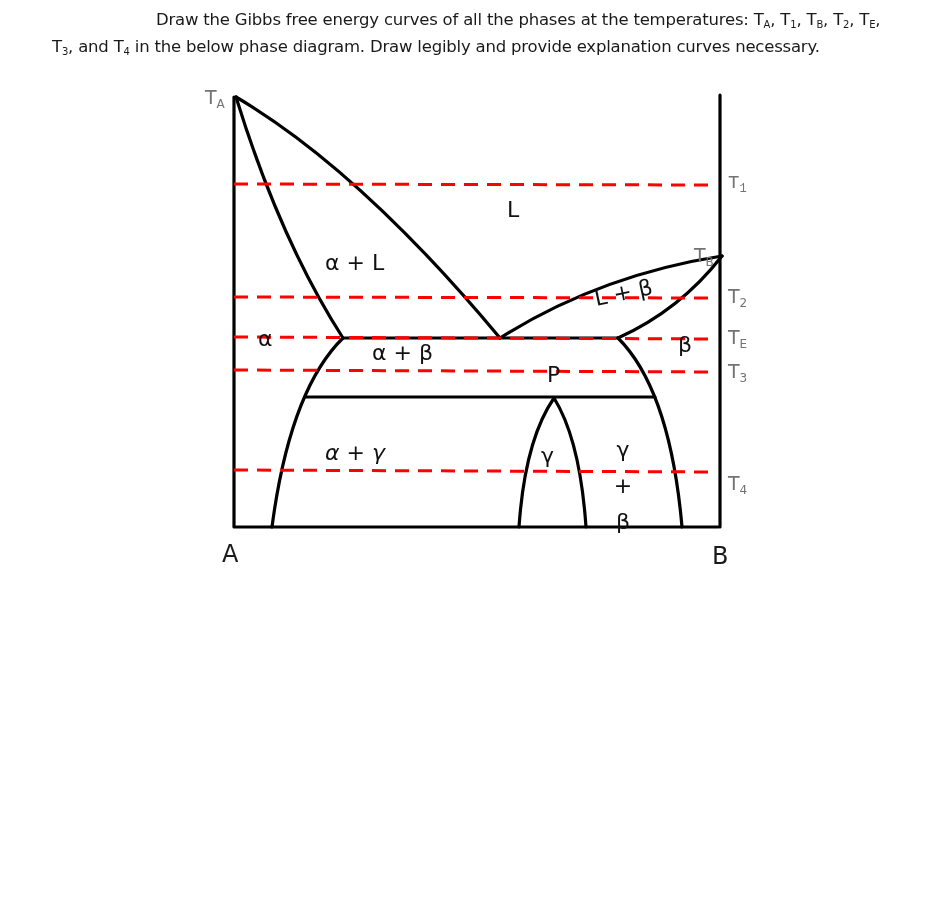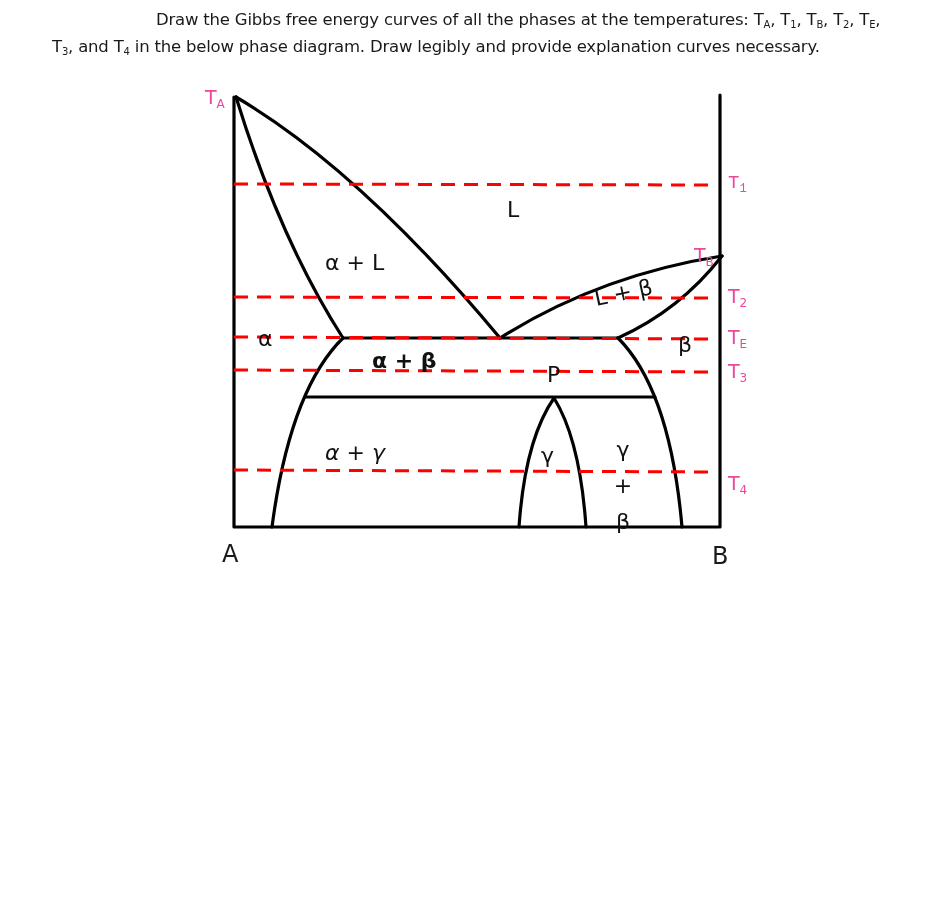--- a/index.html
+++ b/index.html
@@ -2,21 +2,21 @@
 <html><head>
 <meta charset="utf-8">
 <style>
   html, body { margin: 0; padding: 0; background: #ffffff; }
   body { width: 940px; height: 915px; position: relative; overflow: hidden; font-family: "Liberation Sans", sans-serif; }
   .question { position: absolute; left: 0; top: 6px; width: 940px; font-family: "DejaVu Sans", sans-serif; font-size: 16.5px; color: #1a1a1a; line-height: 27px; letter-spacing: -0.2px; }
   .q-line1 { position: absolute; left: 156px; top: 0; white-space: nowrap; }
   .q-line2 { position: absolute; left: 52px; top: 27px; white-space: nowrap; }
   sub { font-size: 10px; vertical-align: -3px; }
   svg.diagram { position: absolute; left: 0; top: 0; }
-  .tlabel { position: absolute; font-family: "DejaVu Sans", sans-serif; font-size: 19px; color: #ec4899; }
+  .tlabel { position: absolute; font-family: "DejaVu Sans", sans-serif; font-size: 19px; color: #737373; }
   .tlabel sub { font-size: 12px; vertical-align: -4px; }
   .axislabel { position: absolute; font-family: "DejaVu Sans", sans-serif; font-size: 24px; color: #1a1a1a; }
   .phase { position: absolute; font-family: "DejaVu Sans", sans-serif; font-size: 22px; color: #111; font-style: normal; }
 </style>
 </head>
 <body>
 
 <div class="question">
   <div class="q-line1">
     <span>Draw the Gibbs free energy curves of all the phases at the temperatures:</span>
@@ -78,17 +78,17 @@
 <div class="tlabel" style="left:728px; top:460px;margin-top:12px;"><span>T</span><sub>4</sub></div>
 
 <div class="axislabel" style="left:222px; top:540px;">A</div>
 <div class="axislabel" style="left:712px; top:542px;">B</div>
 
 <div class="phase" style="left:507px; top:197px;">L</div>
 <div class="phase" style="left:325px; top:250px;">α + L</div>
 <div class="phase" style="left:594px; top:280px; transform: rotate(-12deg);">L + β</div>
 <div class="phase" style="left:258px; top:326px;">α</div>
 <div class="phase" style="left:678px; top:332px;">β</div>
-<div class="phase" style="left:372px; top:348px;font-weight:bold;">α + β</div>
+<div class="phase" style="left:372px; top:340px;">α + β</div>
 <div class="phase" style="left:547px; top:362px;">P</div>
 <div class="phase" style="left:325px; top:440px;font-style:italic;">α + γ</div>
 <div class="phase" style="left:541px; top:443px;">γ</div>
 <div class="phase" style="left:612px; top:432px; width: 22px; line-height: 36px; text-align:center; white-space: normal;">γ + β</div>
 
 </body></html>

